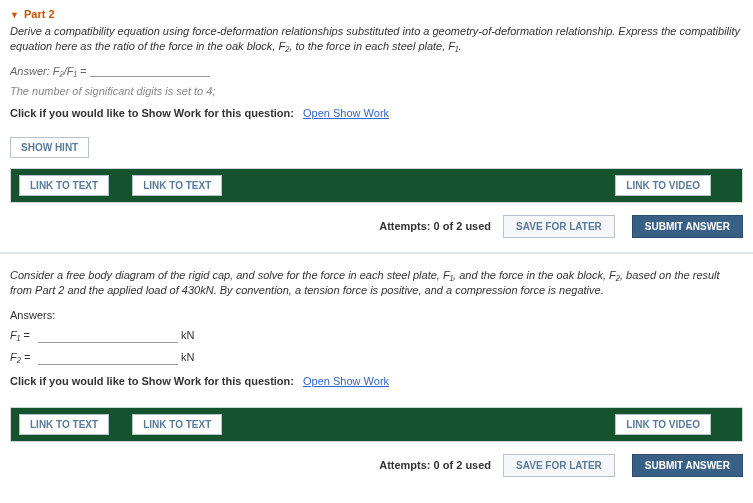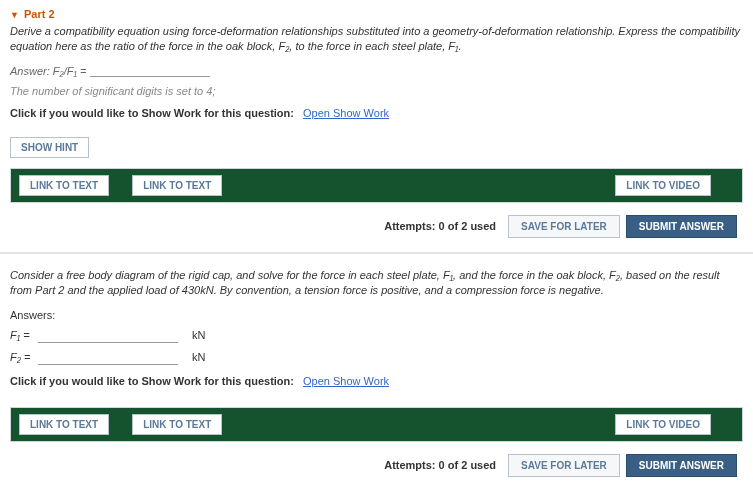--- a/index.html
+++ b/index.html
@@ -6,31 +6,31 @@
   body { font-family: Arial, Helvetica, sans-serif; font-size: 11px; color: #333; background: #fff; width: 753px; }
   .part { padding: 8px 10px 4px 10px; }
   .part-header { color: #cc5500; font-weight: bold; font-size: 11px; margin-bottom: 4px; }
   .part-header .arrow { color: #cc5500; margin-right: 2px; font-size: 9px; }
   .description { color: #333; font-size: 11px; line-height: 1.4; margin-bottom: 10px; font-style: italic; }
   .answer-line { font-size: 11px; margin: 10px 0 6px 0; color: #666; }
   .answer-line .eq { font-style: italic; }
   .input-row { display: flex; align-items: center; margin: 6px 0; font-size: 11px; }
   .input-row .var { font-style: italic; width: 28px; color: #333; }
   .input-row input { border: none; border-bottom: 1px solid #999; width: 140px; height: 16px; font-size: 11px; padding: 0 2px; }
-  .input-row .unit { margin-left: 14px; color: #333; }
+  .input-row .unit { margin-left: 3px; color: #333; }
   .sig-note { color: #888; font-style: italic; font-size: 11px; margin: 8px 0; }
   .showwork-line { font-size: 11px; font-weight: bold; margin: 10px 0; }
   .showwork-line a { color: #3366cc; font-weight: normal; text-decoration: underline; margin-left: 6px; }
   .answers-label { font-size: 11px; margin: 8px 0 6px 0; }
   .button-bar { border: 1px solid #d0d5db; background: #14532d; padding: 6px 8px; margin: 6px 10px 4px 10px; display: flex; align-items: flex-start; }
   .btn-outline { border: 1px solid #b8c2cc; background: #fff; color: #5a7a99; font-size: 10px; padding: 4px 10px; margin-right: 23px; cursor: pointer; font-weight: bold; }
   .spacer { flex: 1; }
-  .attempts-bar { display: flex; align-items: center; justify-content: flex-end; padding: 8px 16px; font-size: 11px; }
+  .attempts-bar { display: flex; align-items: center; justify-content: flex-end; padding: 8px 10px; font-size: 11px; }
   .attempts-text { font-weight: bold; margin-right: 12px; color: #333; }
-  .btn-save { border: 1px solid #b8c2cc; background: #f5f7f9; color: #5a7a99; font-size: 10px; padding: 5px 12px; margin-right: 6px; cursor: pointer; font-weight: bold; }
+  .btn-save { border: 1px solid #b8c2cc; background: #f5f7f9; color: #5a7a99; font-size: 10px; padding: 5px 12px; margin-right: 17px; cursor: pointer; font-weight: bold; }
   .btn-submit { border: 1px solid #2a4d6e; background: #3a5f85; color: #fff; font-size: 10px; padding: 5px 12px; cursor: pointer; font-weight: bold; }
   .hint-row { padding: 4px 10px; }
   .divider { height: 2px; background: #e0e3e7; margin: 6px 0; }
   .underline-blank { display: inline-block; border-bottom: 1px solid #999; width: 120px; height: 12px; vertical-align: bottom; }
 </style>
 </head>
 <body>
 
 <div class="part">
   <div class="part-header">

